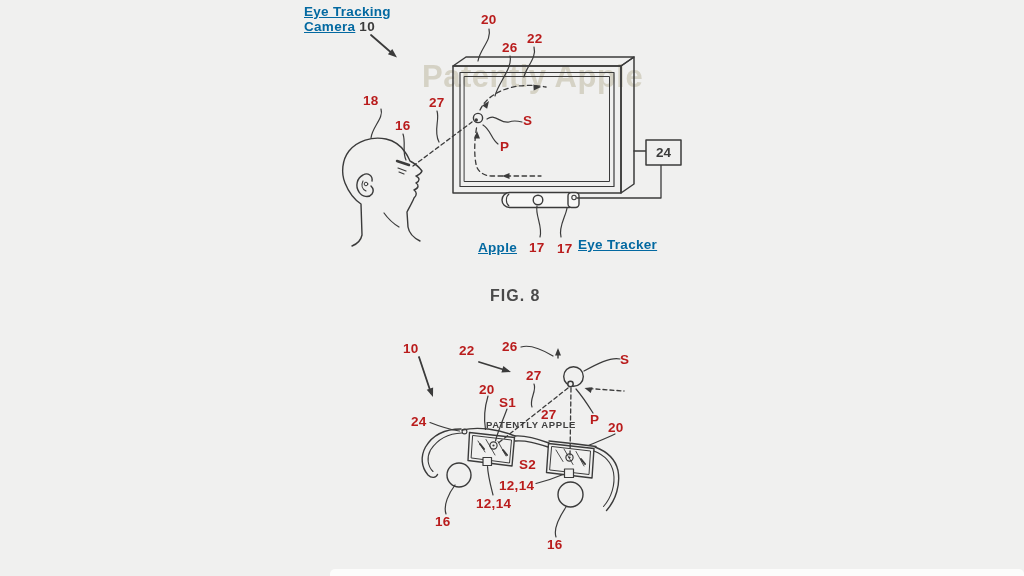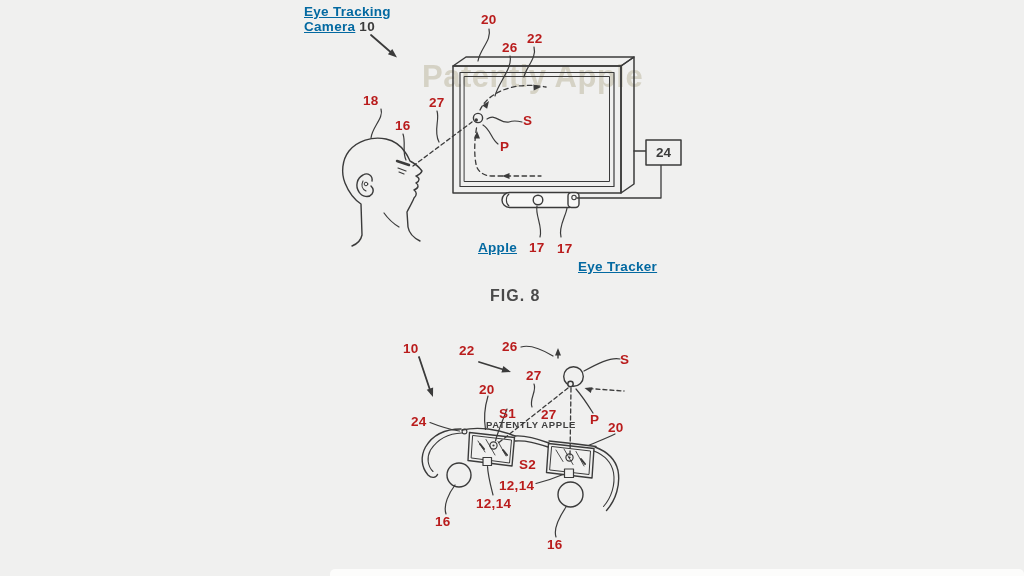--- a/index.html
+++ b/index.html
@@ -221,32 +221,32 @@
   <div class="ref" style="left:429px;top:95px">27</div>
   <div class="ref" style="left:481px;top:12px">20</div>
   <div class="ref" style="left:502px;top:40px">26</div>
   <div class="ref" style="left:527px;top:31px">22</div>
   <div class="ref" style="left:523px;top:113px">S</div>
   <div class="ref" style="left:500px;top:139px">P</div>
   <div class="box24-label">24</div>
   <div class="ref purple" style="left:478px;top:240px">Apple</div>
   <div class="ref" style="left:529px;top:240px">17</div>
   <div class="ref" style="left:557px;top:241px">17</div>
-  <div class="ref purple" style="left:578px;top:259px">Eye Tracker</div>
+  <div class="ref purple" style="left:578px;top:237px">Eye Tracker</div>
   <div class="fig-caption">FIG. 8</div>
 
   <div class="ref" style="left:403px;top:341px">10</div>
   <div class="ref" style="left:459px;top:343px">22</div>
   <div class="ref" style="left:502px;top:339px">26</div>
   <div class="ref" style="left:620px;top:352px">S</div>
   <div class="ref" style="left:590px;top:412px">P</div>
   <div class="ref" style="left:526px;top:368px">27</div>
   <div class="ref" style="left:541px;top:407px">27</div>
   <div class="ref" style="left:479px;top:382px">20</div>
-  <div class="ref" style="left:499px;top:406px">S1</div>
+  <div class="ref" style="left:499px;top:395px">S1</div>
   <div class="ref" style="left:411px;top:414px">24</div>
   <div class="ref" style="left:608px;top:420px">20</div>
   <div class="ref" style="left:519px;top:457px">S2</div>
   <div class="ref" style="left:476px;top:496px">12,14</div>
   <div class="ref" style="left:499px;top:478px">12,14</div>
   <div class="ref" style="left:435px;top:514px">16</div>
   <div class="ref" style="left:547px;top:537px">16</div>
 
 </div>
 

